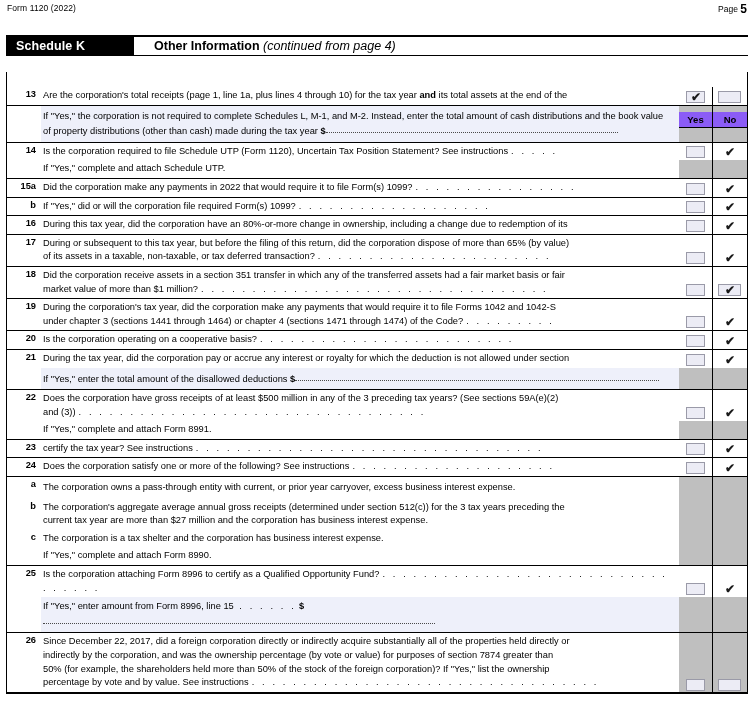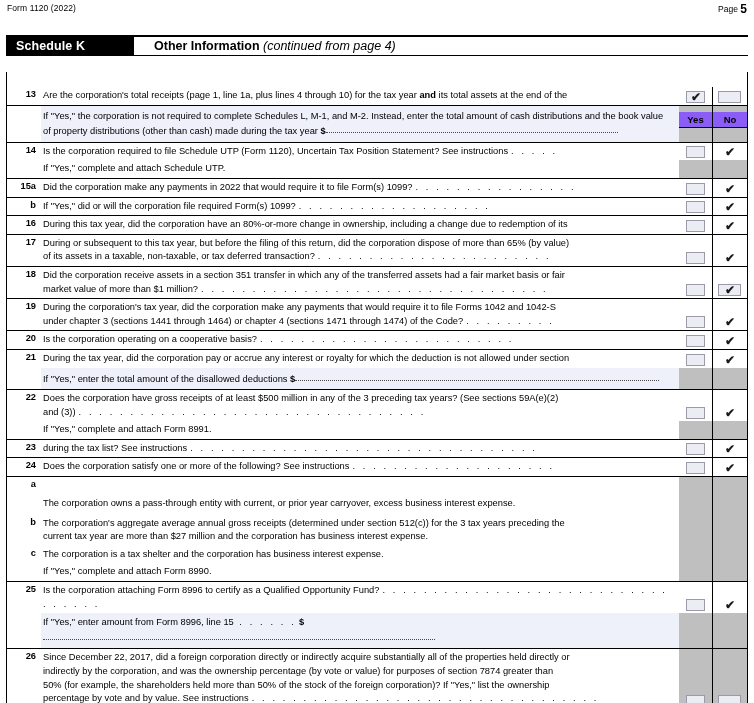--- a/index.html
+++ b/index.html
@@ -437,21 +437,21 @@
       <div class="qtext"><span>If "Yes," complete and attach Form 8991.</span></div>
       <div class="yn">
         <div class="cell yes shade"></div>
         <div class="cell shade"></div>
       </div>
     </div>
 
     <div class="row">
       <div class="num">23</div>
       <div class="qtext">
-        <p><span>during the tax list? See instructions</span><span class="dots">. . . . . . . . . . . . . . . . . . . . . . . . . . . . . . . . . .</span></p>
+        <p><span>certify the tax year? See instructions</span><span class="dots">. . . . . . . . . . . . . . . . . . . . . . . . . . . . . . . . . .</span></p>
       </div>
       <div class="yn">
         <div class="cell yes">
             <span class="chkbox"></span>
           </div>
         <div class="cell">
             <span class="tick">✔</span>
           </div>
       </div>
     </div>
@@ -466,21 +466,21 @@
             <span class="chkbox"></span>
           </div>
         <div class="cell">
             <span class="tick">✔</span>
           </div>
       </div>
     </div>
 
     <div class="row nodiv">
       <div class="num sub">a</div>
-      <div class="qtext" style="padding-top:4px;padding-bottom:4px;margin-top:16px;">
+      <div class="qtext" style="padding-top:4px;padding-bottom:4px;">
         <p><span>The corporation owns a pass-through entity with current, or prior year carryover, excess business interest expense.</span></p>
       </div>
       <div class="yn">
         <div class="cell yes shade"></div>
         <div class="cell shade"></div>
       </div>
     </div>
 
     <div class="row nodiv">
       <div class="num sub">b</div>

